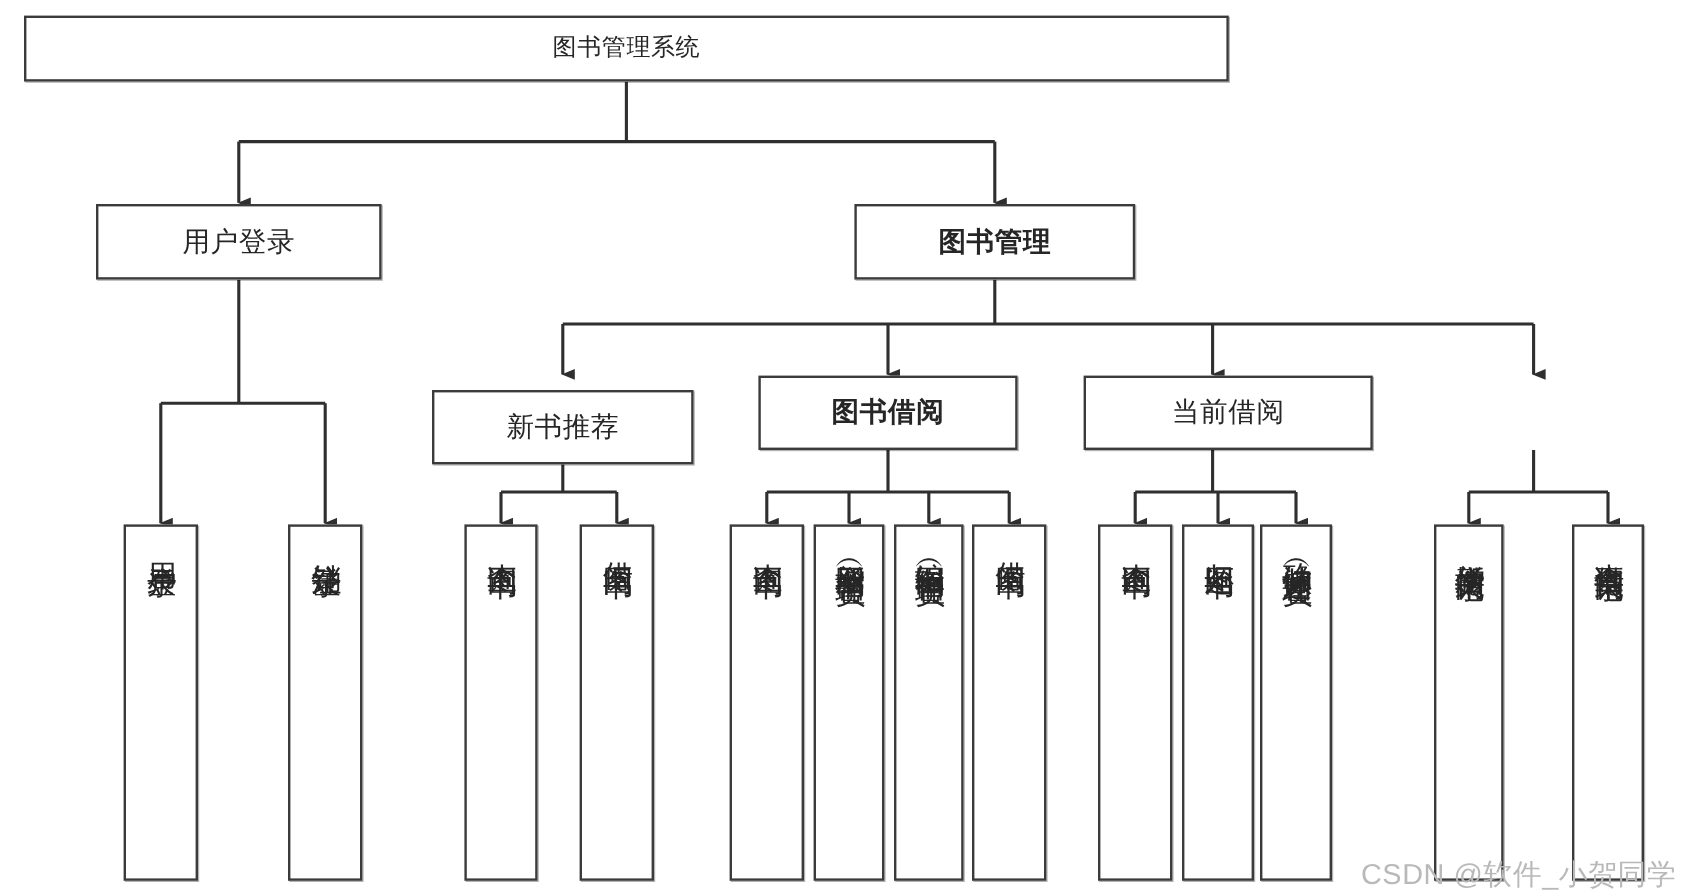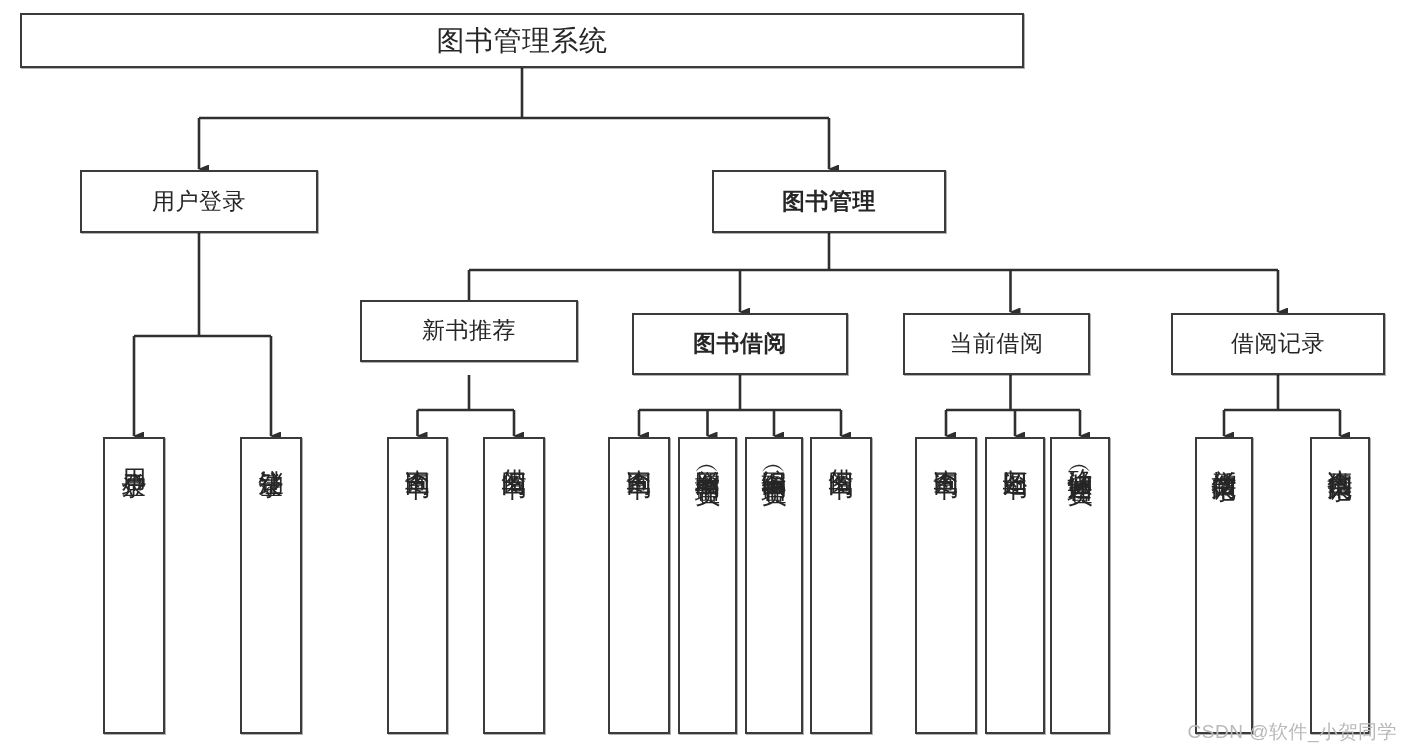--- a/index.html
+++ b/index.html
@@ -27,39 +27,39 @@
   }
   .node .label{
     display:block;
     text-align:center;
     line-height:1.18;
     color:#262626;
     letter-spacing:0.5px;
   }
   
   .node.h .label{font-size:23px;}
-  .node.root .label{font-size:28px;}
+  .node.root .label{font-size:20px;}
   
   .node.v{
     align-items:flex-start;
     padding-top:10px;
   }
   .node.v .label{
     writing-mode:vertical-rl;
     text-orientation:upright;
     font-size:25px;
     line-height:1.32;
     letter-spacing:2px;
     white-space:nowrap;
   }
   .watermark{
     position:absolute;
     right:8px;
     bottom:2px;
-    font-size:19px;
+    font-size:24px;
     color:#b9b9b9;
     letter-spacing:0.5px;
     z-index:5;
     white-space:nowrap;
   }
 </style>
 </head>
 <body>
 
 <div id="diagram">
@@ -111,31 +111,28 @@
     <span class="label">图书管理系统</span>
   </div>
 
   <div class="node h" style="left: 80px; top: 170px; width: 238px; height: 63px;">
     <span class="label">用户登录</span>
   </div>
   <div class="node h" style="left: 712px; top: 170px; width: 234px; height: 63px; font-weight: bold;">
     <span class="label">图书管理</span>
   </div>
 
-  <div class="node h" style="left: 360px; top: 300px; width: 218px; height: 62px;">
+  <div class="node h" style="left: 360px; top: 325px; width: 218px; height: 62px;">
     <span class="label">新书推荐</span>
   </div>
   <div class="node h" style="left: 632px; top: 313px; width: 216px; height: 62px; font-weight: bold;">
     <span class="label">图书借阅</span>
   </div>
-  <div class="node h" style="left: 903px; top: 313px; width: 187px; height: 62px;">
+  <div class="node h" style="left: 903px; top: 313px; width: 241px; height: 62px;">
     <span class="label">当前借阅</span>
-  </div>
-  <div class="node h" style="left: 1171px; top: 313px; width: 214px; height: 62px;">
-    <span class="label">借阅记录</span>
   </div>
 
   <div class="node v" style="left: 103px; top: 437px; width: 62px; height: 297px;">
     <span class="label">用户登录</span>
   </div>
   <div class="node v" style="left: 240px; top: 437px; width: 62px; height: 297px;">
     <span class="label">注销登录</span>
   </div>
   <div class="node v" style="left: 387px; top: 437px; width: 61px; height: 297px;">
     <span class="label">查询图书</span>

